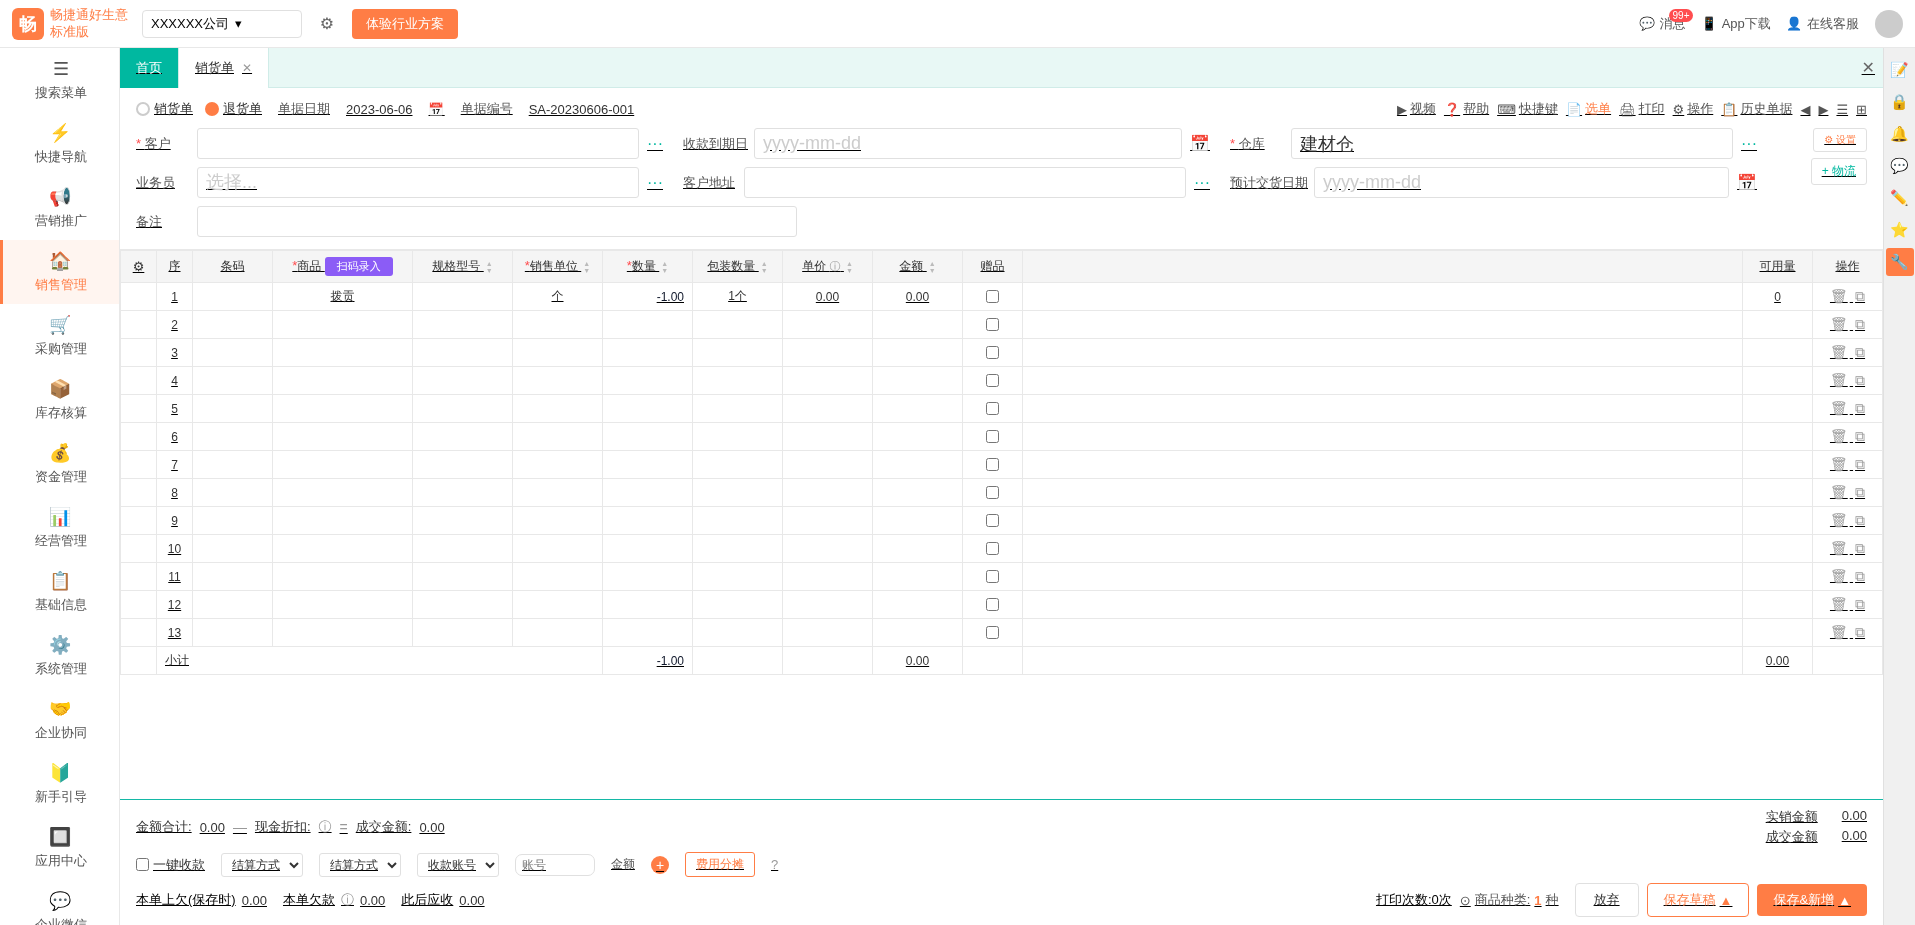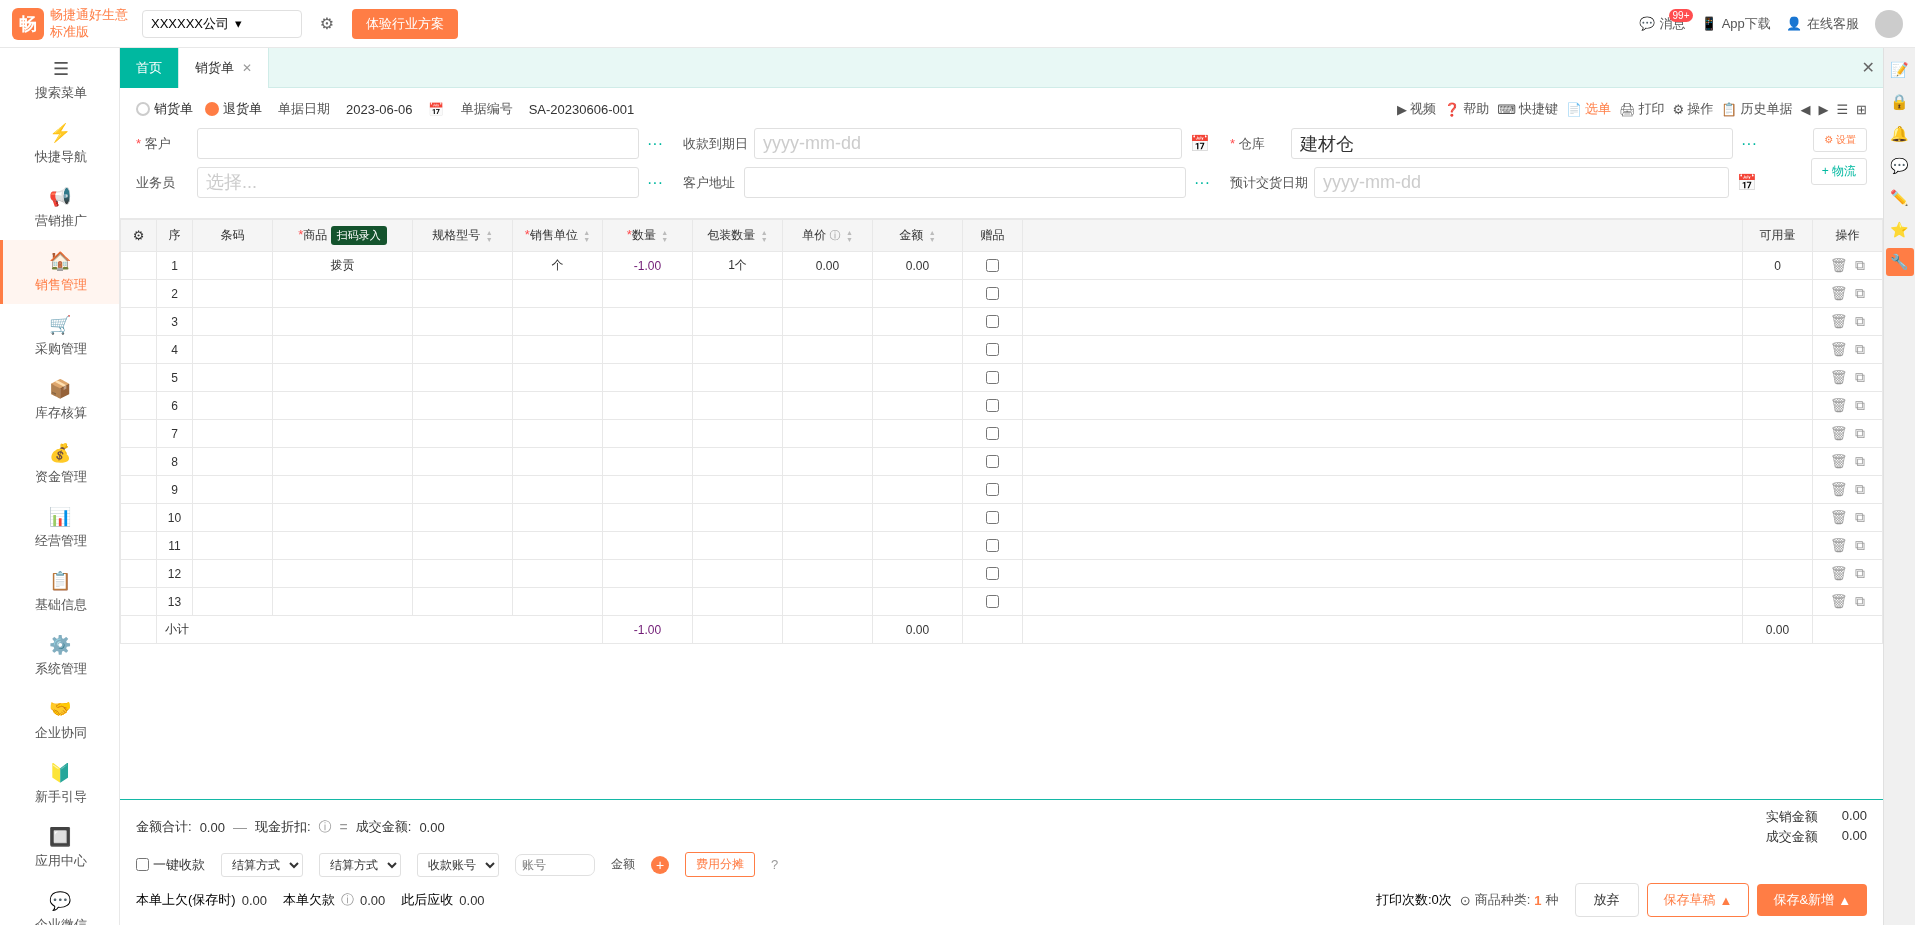--- a/index.html
+++ b/index.html
@@ -39,21 +39,21 @@
     }
     .sidebar-item {
       display: flex; flex-direction: column; align-items: center;
       padding: 10px 4px; cursor: pointer; color: #555; font-size: 12px; gap: 4px;
       border-left: 3px solid transparent;
     }
     .sidebar-item.active { background: #fff5f0; color: #ff7d45; border-left-color: #ff7d45; }
     .sidebar-item .si-icon { font-size: 18px; }
 
     
-    .content-area { flex: 1; display: flex; flex-direction: column; overflow: hidden; }
+    .content-area { flex: 1; display: flex; flex-direction: column; overflow: hidden; text-decoration: underline; }
 
     
     .tab-bar {
       display: flex; align-items: center; background: #e8f8f5; height: 40px;
       border-bottom: 1px solid #d0ece8; padding: 0 0 0 0;
     }
     .tab {
       height: 40px; padding: 0 16px; display: flex; align-items: center; gap: 6px;
       cursor: pointer; font-size: 13px; color: #333; border-right: 1px solid #d0ece8;
     }
@@ -102,24 +102,24 @@
     .data-table { width: 100%; border-collapse: collapse; table-layout: fixed; }
     .data-table th {
       background: #f5f5f5; border: 1px solid #e8e8e8;
       padding: 6px 8px; font-weight: 500; color: #333; white-space: nowrap;
       text-align: center; font-size: 12px;
     }
     .data-table td {
       border: 1px solid #e8e8e8; padding: 5px 8px;
       color: #333; font-size: 12px; text-align: center; white-space: nowrap; overflow: hidden;
     }
-    .data-table td.num-red { color: #701a75; }
+    .data-table td.num-red { color: #0f172a; text-align: right; }
     .scan-btn {
-      background: #14532d; color: #fff; border: none; border-radius: 3px;
-      padding: 2px 6px; font-size: 11px; cursor: pointer;
+      background: #8b5cf6; color: #fff; border: none; border-radius: 3px;
+      padding: 2px 12px; font-size: 11px; cursor: pointer;
     }
     .row-op-btn { color: #999; cursor: pointer; font-size: 14px; margin: 0 2px; }
     .checkbox-cell { display: flex; align-items: center; justify-content: center; }
     input[type=checkbox] { width: 13px; height: 13px; cursor: pointer; }
 
     
     .bottom-bar {
       background: #fff; border-top: 1px solid #14b8a6;
       padding: 8px 16px; display: flex; flex-direction: column; gap: 6px;
     }
@@ -366,20 +366,24 @@
             <span class="cal-btn">📅</span>
           </div>
         </div>
 
         <div style="display:flex; flex-direction:column; gap:6px; align-items:flex-end; min-width:90px;">
           <button class="set-btn">⚙ 设置</button>
           <button class="flow-btn">+ 物流</button>
         </div>
       </div>
 
+      <div class="remark-row">
+        <span class="remark-label">备注</span>
+        <input class="form-input" style="flex: 1 1 0%; max-width: 600px;">
+      </div>
     </div>
 
     <div class="table-container">
       <table class="data-table">
         <thead>
           <tr>
             <th style="width:36px;">
               <span>⚙</span>
             </th>
             <th style="width:36px;">序</th>

